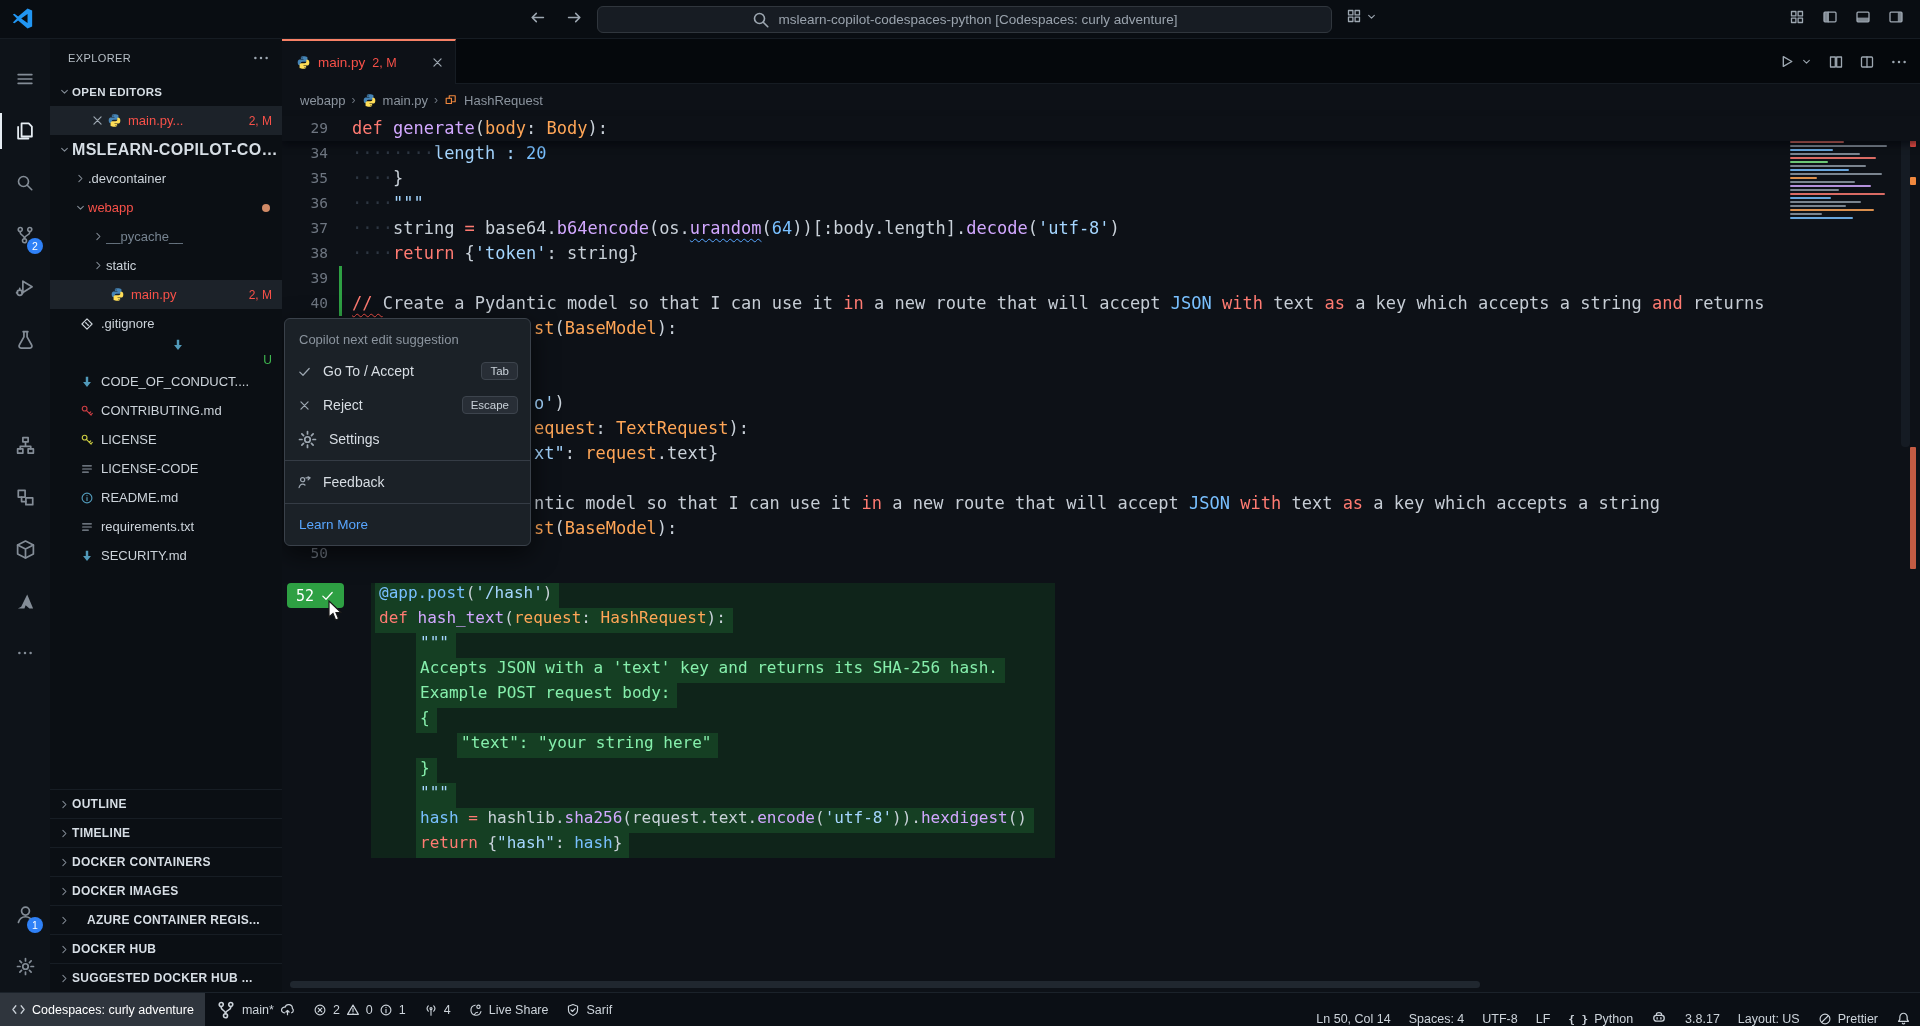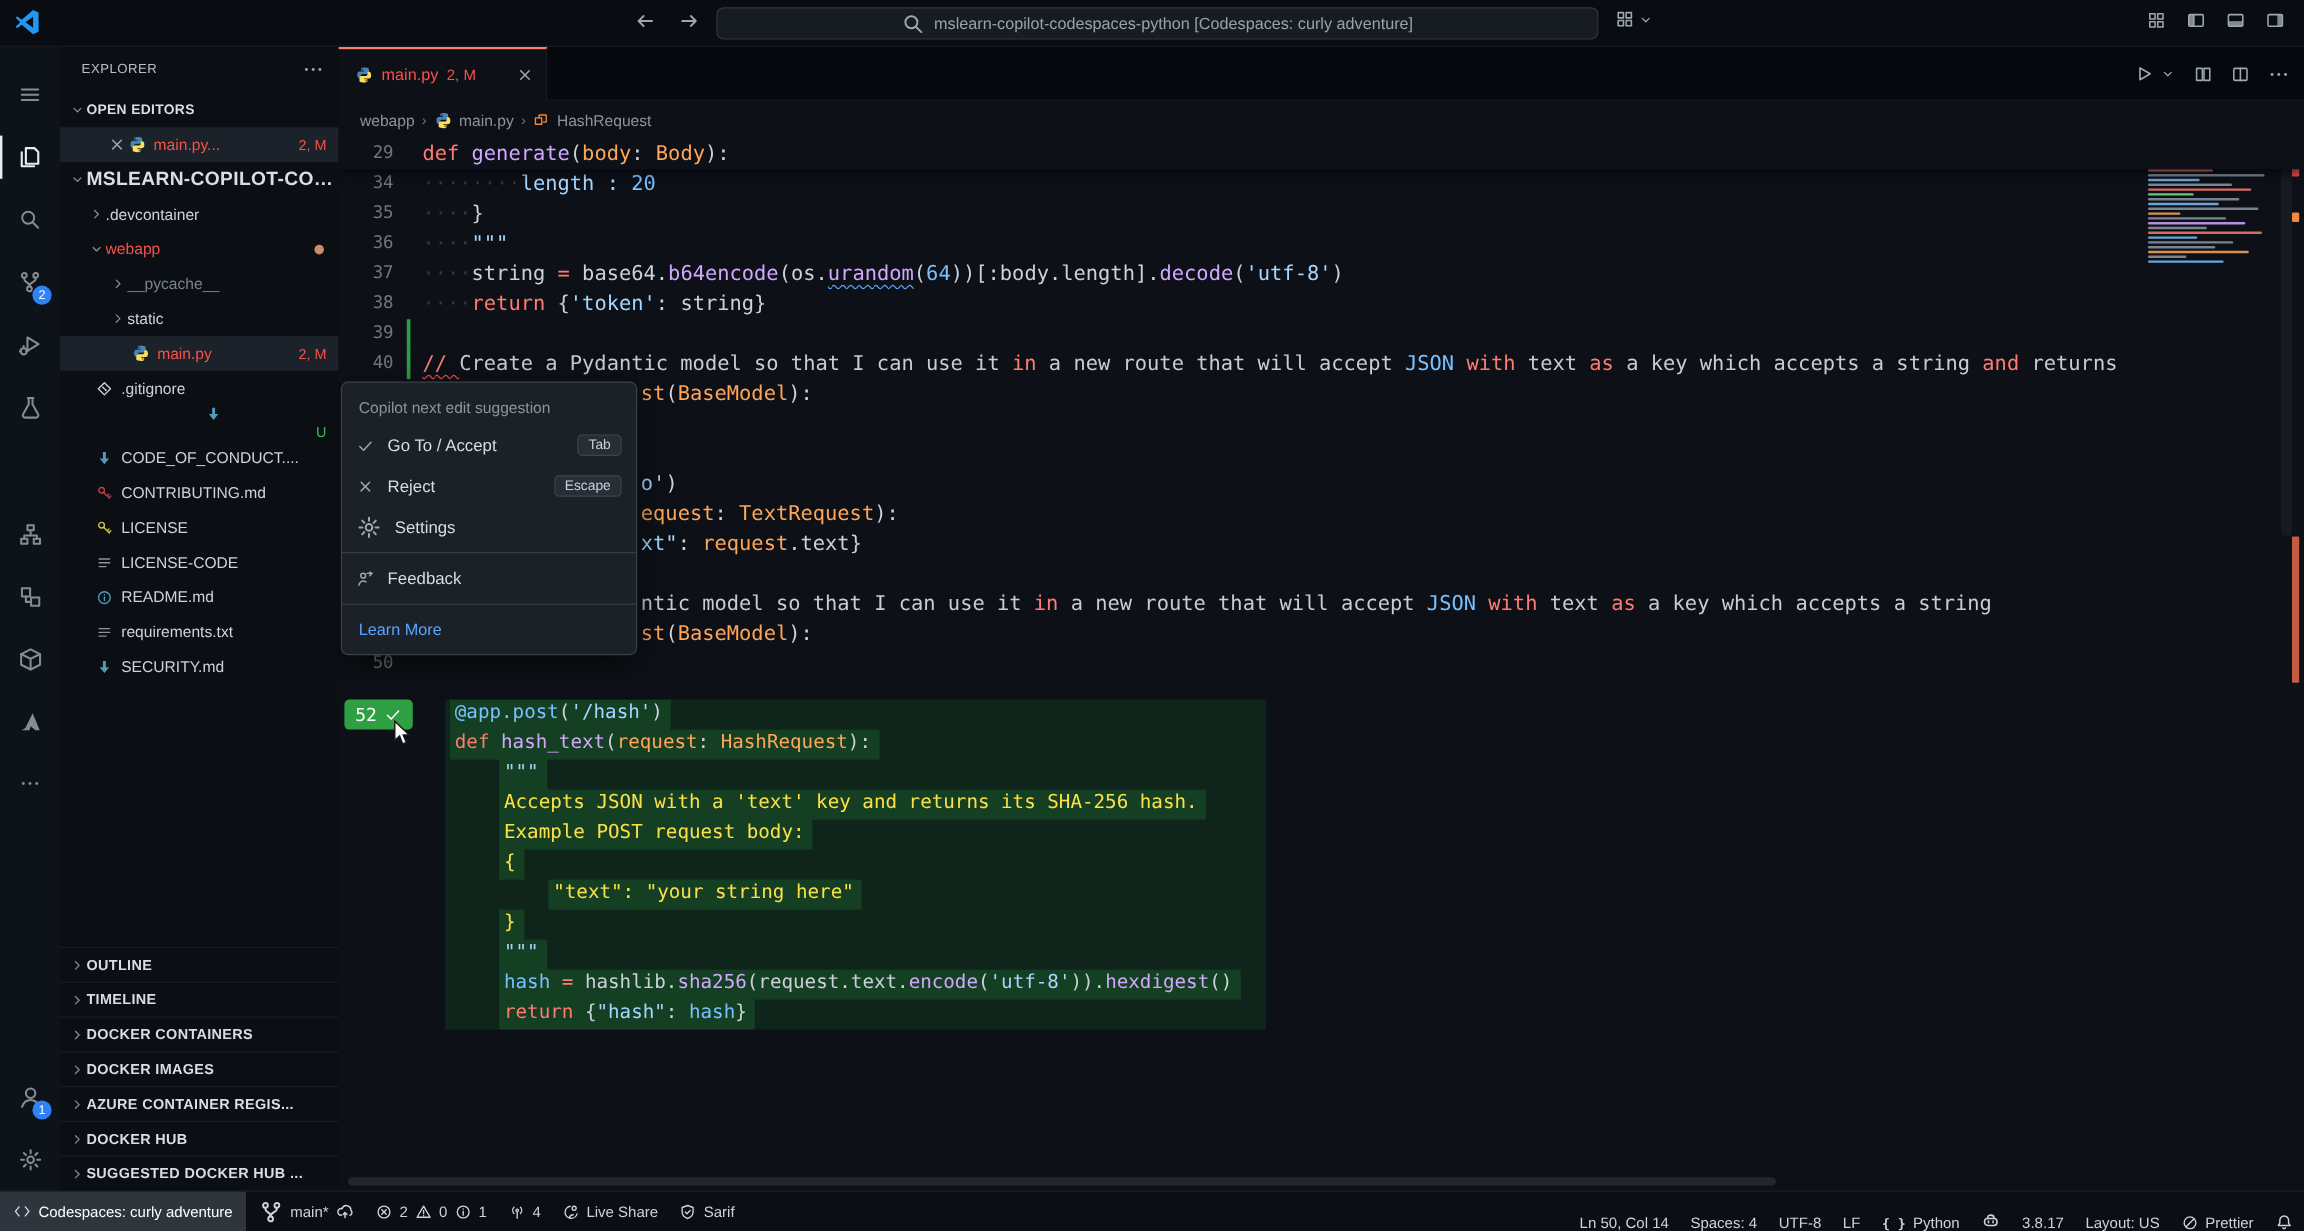--- a/index.html
+++ b/index.html
@@ -54,21 +54,21 @@
     padding-left:18px;font-size:13px;color:#8b949e}
   .breadcrumb .bcsep{color:#6e7681;font-size:12px}
   .code{position:absolute;top:77px;left:0;right:0;bottom:0;font-family:"DejaVu Sans Mono",monospace;
     font-size:17px;line-height:25px;white-space:pre;color:#c9d1d9}
   .row{height:25px;position:relative;padding-left:70px}
   .row .ln{position:absolute;left:0;top:0;width:46px;text-align:right;color:#6e7681;font-size:14.5px;font-family:"DejaVu Sans Mono",monospace}
   .row .frag{position:absolute;left:252px;top:0}
   .gbar{position:absolute;left:57px;top:0;width:3px;height:25px;background:var(--added)}
   .sticky{background:#0d1117;box-shadow:0 4px 7px rgba(1,4,9,.55);position:relative;z-index:3}
   .ws{color:#2d3642}.pl{color:#c9d1d9}.kw{color:#ff7b72}.fn{color:#d2a8ff}.cl{color:#ffa657}
-  .st{color:#a5d6ff}.nu{color:#79c0ff}.cm{color:#c6cdd5}.gd{color:#fde047}
+  .st{color:#a5d6ff}.nu{color:#79c0ff}.cm{color:#c6cdd5}.gd{color:#86efac}
   .cme{color:#ff7b72;text-decoration:underline wavy #f85149 1px;text-underline-offset:4px}
   .fnu{color:#d2a8ff;text-decoration:underline wavy #58a6ff 1px;text-underline-offset:4px}
   
   .sugg{position:absolute;left:89px;top:544px;width:684px;background:#0f241a;z-index:2;padding:0}
   .srow{height:25px}
   .srow span.wrap{display:inline-block;background:rgba(46,160,67,.22);padding:0 7px 0 4px;height:25px}
   .sbadge{position:absolute;left:5px;top:544px;height:25px;background:var(--added);border-radius:4px;color:#fff;
     display:flex;align-items:center;gap:6px;padding:0 9px;font-family:"DejaVu Sans Mono",monospace;font-size:15px;z-index:4;cursor:pointer}
   .pointer{position:absolute;left:46px;top:561px;z-index:6}
   
@@ -450,21 +450,21 @@
         <span class="lbl" style="font-size: 12px; letter-spacing: 0.3px;">DOCKER CONTAINERS</span>
       </div>
       <div class="sb-row hdr" style="padding-left: 6px; align-items: center;">
         <span class="chev">
           <svg width="13" height="13" viewBox="0 0 16 16" fill="none" stroke="currentColor" stroke-width="1.3" stroke-linecap="round" stroke-linejoin="round">
             <path d="M6 4.2 9.8 8 6 11.8"></path>
           </svg>
         </span>
         <span class="lbl" style="font-size: 12px; letter-spacing: 0.3px;">DOCKER IMAGES</span>
       </div>
-      <div class="sb-row hdr" style="padding-left: 6px;">
+      <div class="sb-row hdr" style="padding-left: 6px; gap: 15px;">
         <span class="chev">
           <svg width="13" height="13" viewBox="0 0 16 16" fill="none" stroke="currentColor" stroke-width="1.3" stroke-linecap="round" stroke-linejoin="round">
             <path d="M6 4.2 9.8 8 6 11.8"></path>
           </svg>
         </span>
         <span class="lbl" style="font-size: 12px; letter-spacing: 0.3px;">AZURE CONTAINER REGIS...</span>
       </div>
       <div class="sb-row hdr" style="padding-left: 6px;">
         <span class="chev">
           <svg width="13" height="13" viewBox="0 0 16 16" fill="none" stroke="currentColor" stroke-width="1.3" stroke-linecap="round" stroke-linejoin="round">

